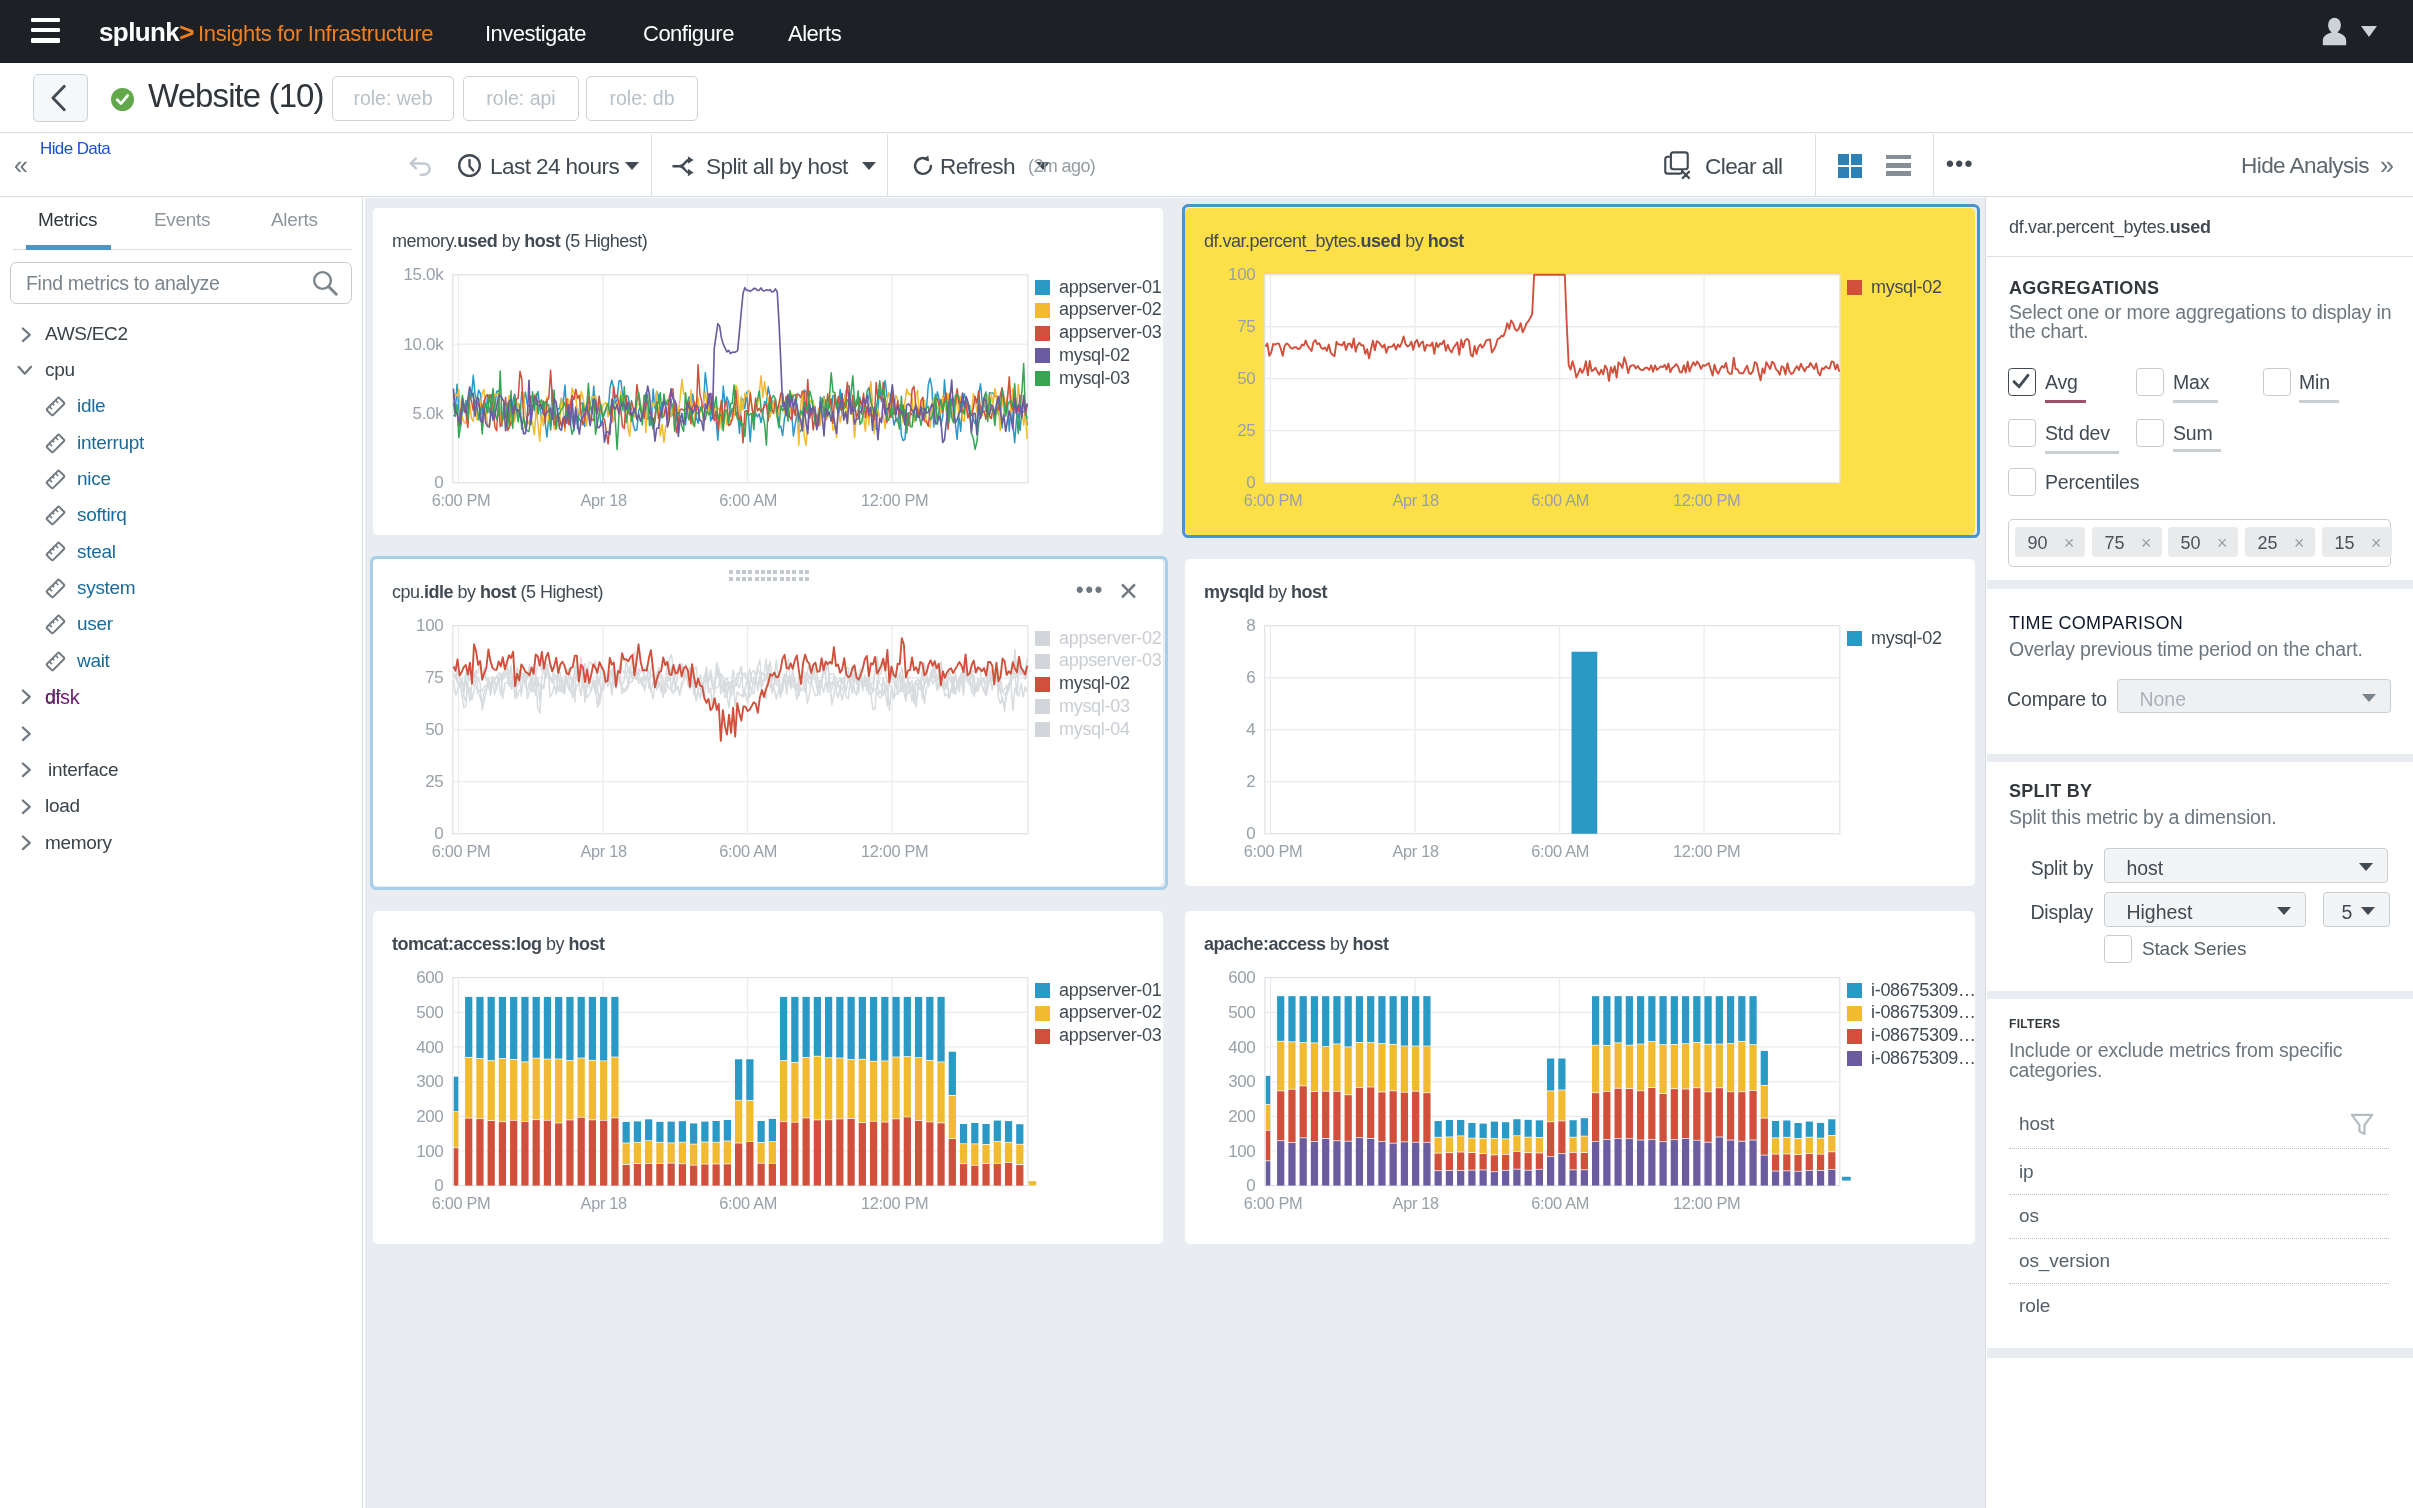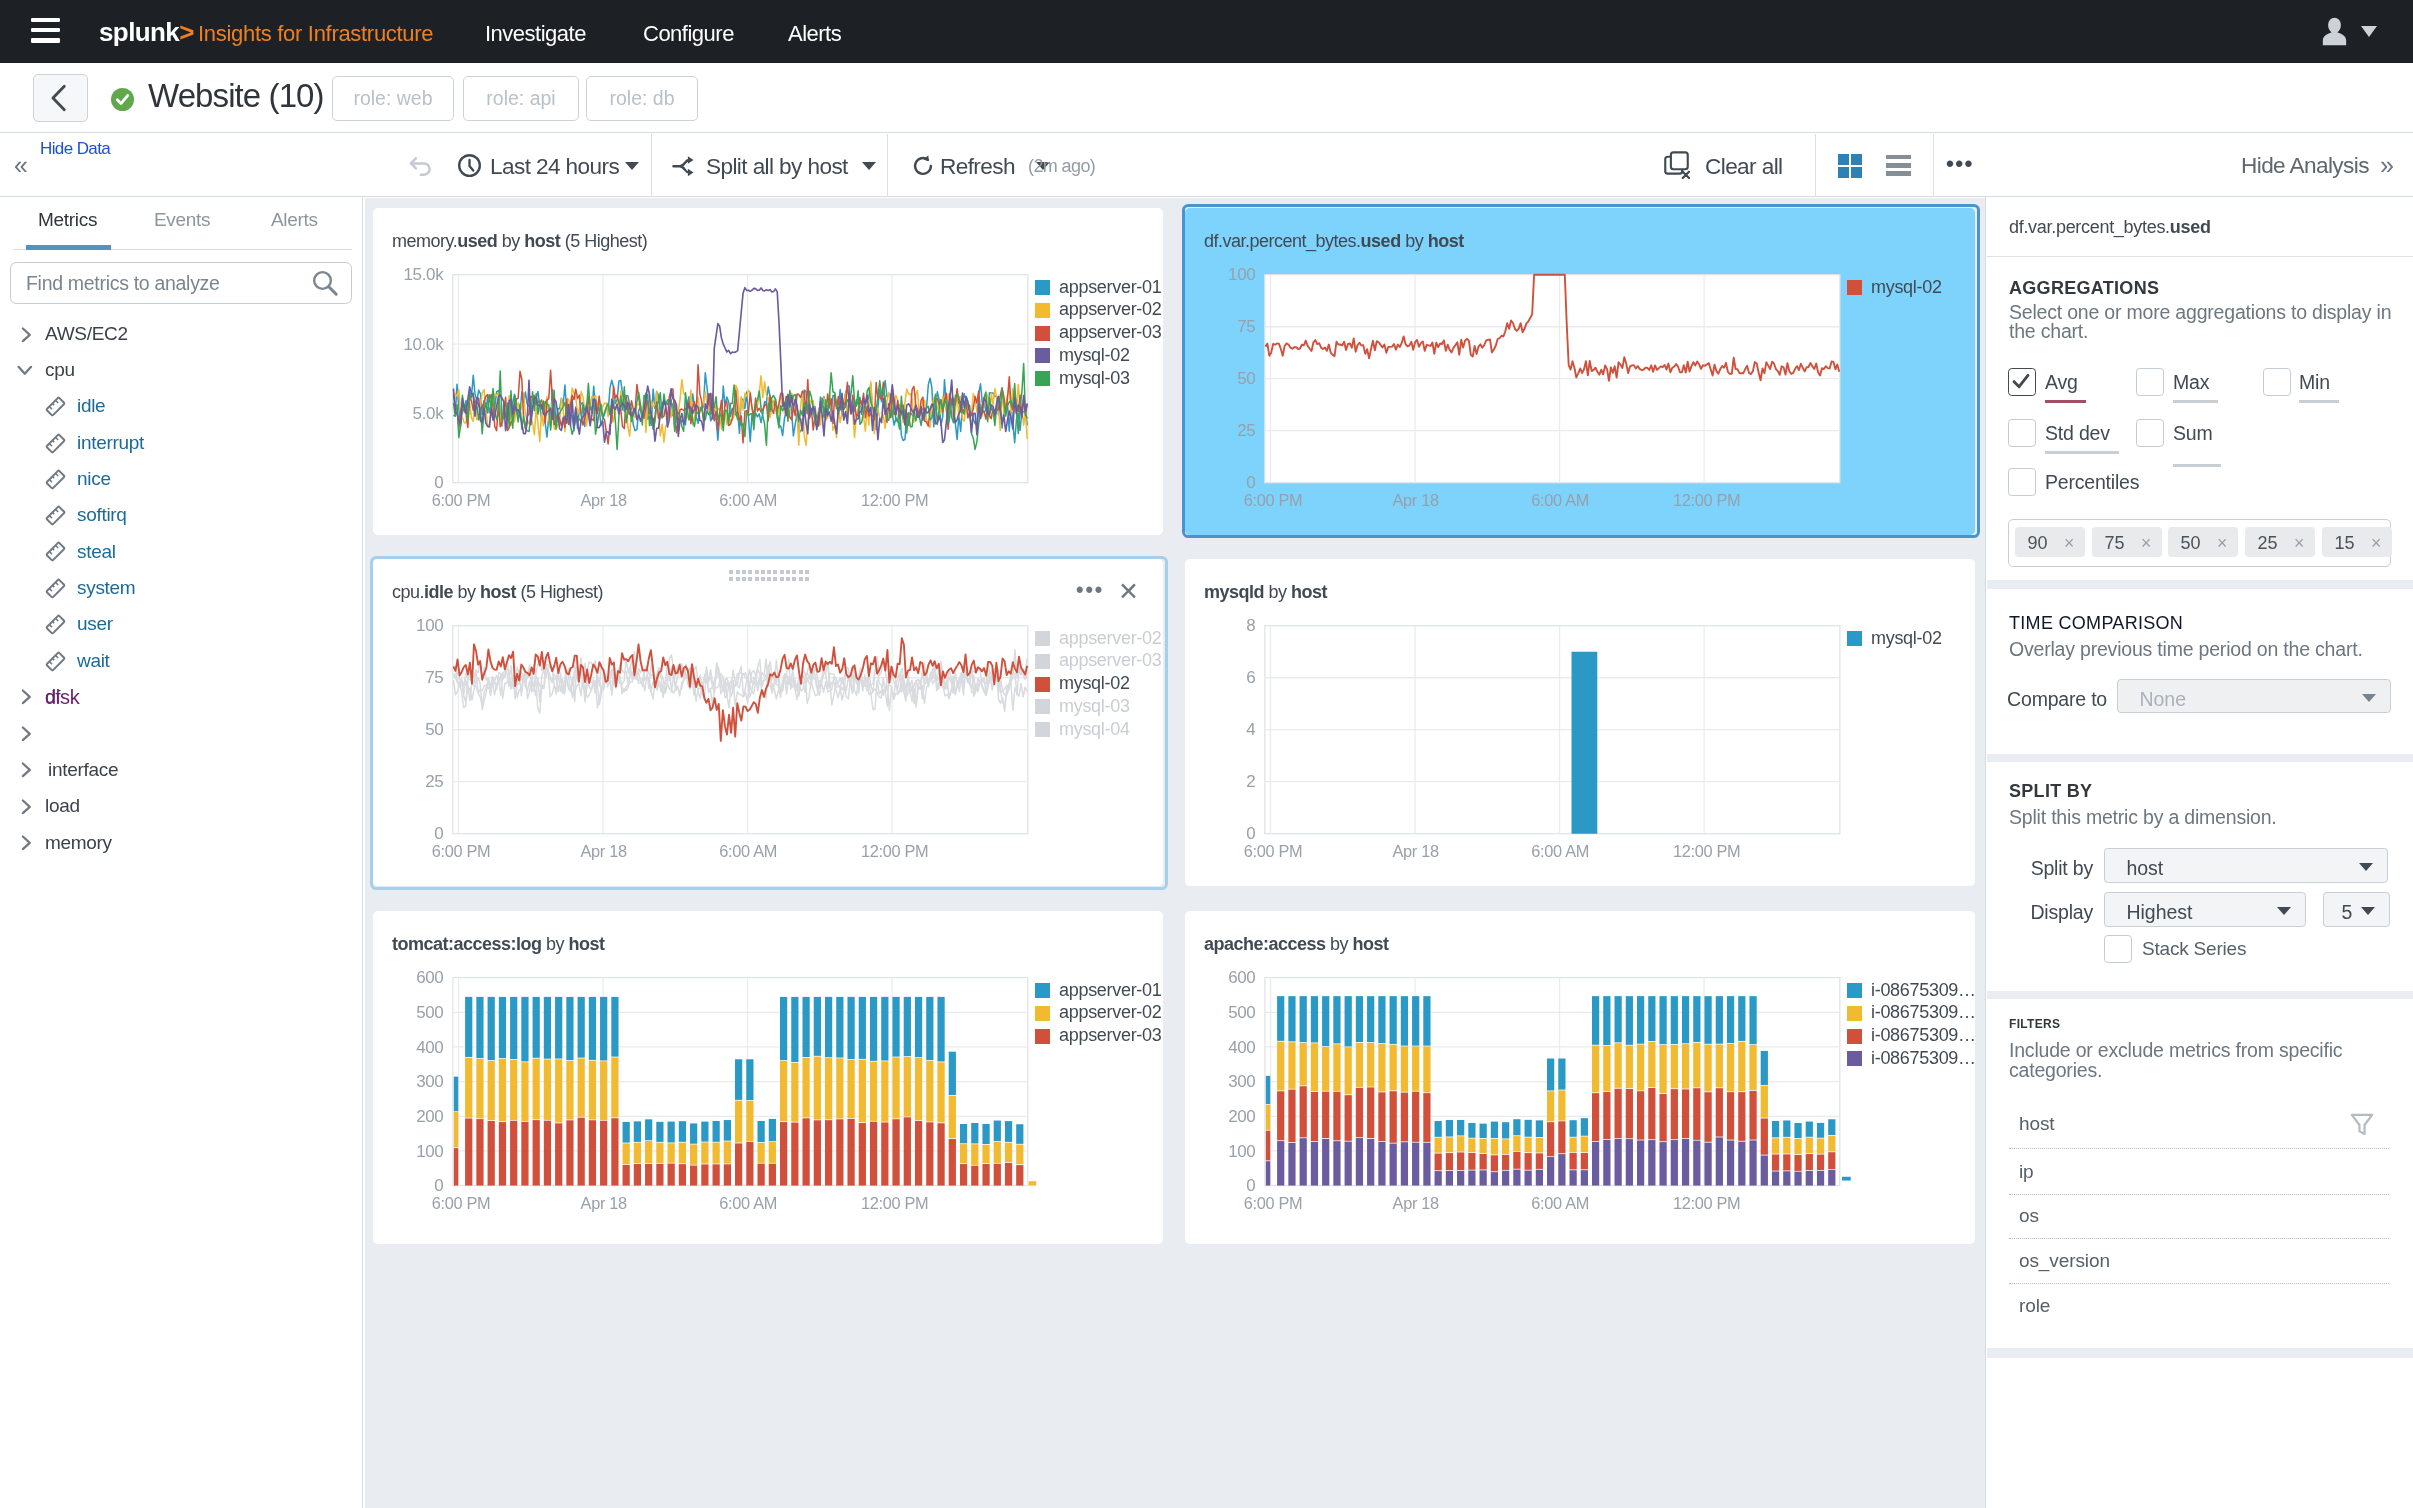--- a/index.html
+++ b/index.html
@@ -220,21 +220,21 @@
     <div style="position:absolute;left:662px;top:95px;width:15px;height:15px;background:#f1ba31"></div>
     <div style="position:absolute;left:686px;top:91px;font-size:18px;letter-spacing:-0.3px;color:#414a53;white-space:nowrap">appserver-02</div>
     <div style="position:absolute;left:662px;top:118px;width:15px;height:15px;background:#d0503c"></div>
     <div style="position:absolute;left:686px;top:114px;font-size:18px;letter-spacing:-0.3px;color:#414a53;white-space:nowrap">appserver-03</div>
     <div style="position:absolute;left:662px;top:140px;width:15px;height:15px;background:#6a5c9e"></div>
     <div style="position:absolute;left:686px;top:137px;font-size:18px;letter-spacing:-0.3px;color:#414a53;white-space:nowrap">mysql-02</div>
     <div style="position:absolute;left:662px;top:163px;width:15px;height:15px;background:#38a555"></div>
     <div style="position:absolute;left:686px;top:160px;font-size:18px;letter-spacing:-0.3px;color:#414a53;white-space:nowrap">mysql-03</div>
   </div>
 <div style="position:absolute;left:1182px;top:204px;width:798px;height:334px;border:3.8px solid #4994cc;border-radius:6.3px"></div>
-<div style="position:absolute;left:1185px;top:208px;width:790px;height:327px;background:#7dd3fc;border-radius:5px">
+<div style="position:absolute;left:1185px;top:208px;width:790px;height:327px;background:#fde047;border-radius:5px">
 <div style="position:absolute;left:19px;top:22.6px;font-size:18px;letter-spacing:-0.5px;color:#414a53;white-space:nowrap">df.var.percent_bytes.<b>used</b> by <b>host</b></div>
 <svg width="790" height="327" viewBox="0 0 1257 520" font-family="Liberation Sans, sans-serif" style="position:absolute;left:0;top:0">
       <rect x="127.0" y="106.0" width="915.0" height="331.0" fill="#ffffff" stroke="#dfe3e7" stroke-width="2"></rect>
       <line x1="136" y1="106.0" x2="136" y2="437.0" stroke="#e9ebee" stroke-width="2"></line>
       <line x1="366" y1="106.0" x2="366" y2="437.0" stroke="#e9ebee" stroke-width="2"></line>
       <line x1="596" y1="106.0" x2="596" y2="437.0" stroke="#e9ebee" stroke-width="2"></line>
       <line x1="826" y1="106.0" x2="826" y2="437.0" stroke="#e9ebee" stroke-width="2"></line>
       <line x1="127.0" y1="188.8" x2="1042.0" y2="188.8" stroke="#e9ebee" stroke-width="2"></line>
       <line x1="127.0" y1="271.5" x2="1042.0" y2="271.5" stroke="#e9ebee" stroke-width="2"></line>
       <line x1="127.0" y1="354.2" x2="1042.0" y2="354.2" stroke="#e9ebee" stroke-width="2"></line>
@@ -785,21 +785,21 @@
       <path d="M8 20 L16 28 L30 10" fill="none" stroke="#414a53" stroke-width="4.5" stroke-linecap="round" stroke-linejoin="round"></path>
     </svg></div>
 <div style="position:absolute;left:2045px;top:371px;font-size:19.5px;letter-spacing:-0.2px;color:#414a53;border-bottom:3.8px solid #9d5068;padding-bottom:5.7px;padding-right:8.8px;white-space:nowrap">Avg</div>
 <div style="position:absolute;left:2136px;top:368px;width:28px;height:28px;border:1.9px solid #c5cbd1;border-radius:3.8px;background:#fff"></div>
 <div style="position:absolute;left:2173px;top:371px;font-size:19.5px;letter-spacing:-0.2px;color:#414a53;border-bottom:3.8px solid #c9ced3;padding-bottom:5.7px;padding-right:8.8px;white-space:nowrap">Max</div>
 <div style="position:absolute;left:2263px;top:368px;width:28px;height:28px;border:1.9px solid #c5cbd1;border-radius:3.8px;background:#fff"></div>
 <div style="position:absolute;left:2299px;top:371px;font-size:19.5px;letter-spacing:-0.2px;color:#414a53;border-bottom:3.8px solid #c9ced3;padding-bottom:5.7px;padding-right:8.8px;white-space:nowrap">Min</div>
 <div style="position:absolute;left:2008px;top:419px;width:28px;height:28px;border:1.9px solid #c5cbd1;border-radius:3.8px;background:#fff"></div>
 <div style="position:absolute;left:2045px;top:422px;font-size:19.5px;letter-spacing:-0.2px;color:#414a53;border-bottom:3.8px solid #c9ced3;padding-bottom:5.7px;padding-right:8.8px;white-space:nowrap">Std dev</div>
 <div style="position:absolute;left:2136px;top:419px;width:28px;height:28px;border:1.9px solid #c5cbd1;border-radius:3.8px;background:#fff"></div>
-<div style="position:absolute;left:2173px;top:422px;font-size:19.5px;letter-spacing:-0.2px;color:#414a53;border-bottom:3.8px solid #c9ced3;padding-bottom:19px;padding-right:8.8px;white-space:nowrap">Sum</div>
+<div style="position:absolute;left:2173px;top:422px;font-size:19.5px;letter-spacing:-0.2px;color:#414a53;border-bottom:3.8px solid #c9ced3;padding-bottom:4px;padding-right:8.8px;white-space:nowrap">Sum</div>
 <div style="position:absolute;left:2008px;top:468px;width:28px;height:28px;border:1.9px solid #c5cbd1;border-radius:3.8px;background:#fff"></div>
 <div style="position:absolute;left:2045px;top:471px;font-size:19.5px;letter-spacing:-0.2px;color:#414a53;white-space:nowrap">Percentiles</div>
 <div style="position:absolute;left:2008px;top:519px;width:383px;height:48px;border:1.3px solid #c9ced3;border-radius:5px;background:#fff"></div>
 <div style="position:absolute;left:2015px;top:527px;width:70px;height:30px;background:#e9eaeb;border-radius:3.8px">
 <div style="position:absolute;left:12.6px;top:5.7px;font-size:18px;color:#4a525a">90</div>
 <div style="position:absolute;right:10.7px;top:5.7px;font-size:17.6px;color:#969ea6">×</div>
   </div>
 <div style="position:absolute;left:2092px;top:527px;width:70px;height:30px;background:#e9eaeb;border-radius:3.8px">
 <div style="position:absolute;left:12.6px;top:5.7px;font-size:18px;color:#4a525a">75</div>
 <div style="position:absolute;right:10.7px;top:5.7px;font-size:17.6px;color:#969ea6">×</div>

